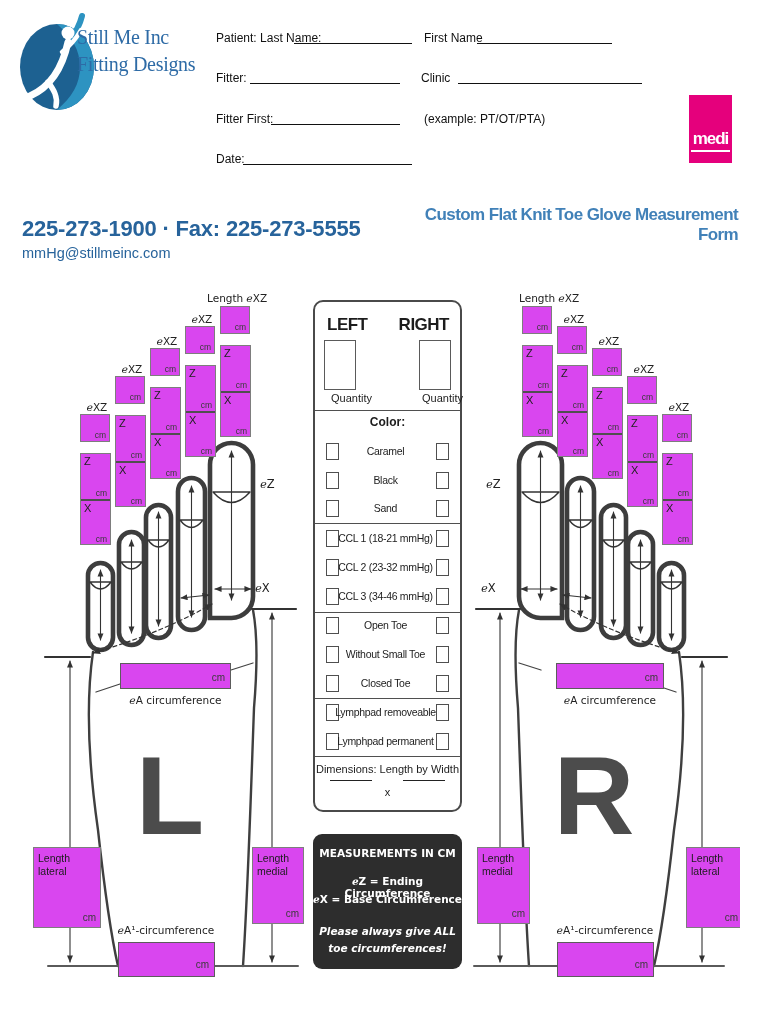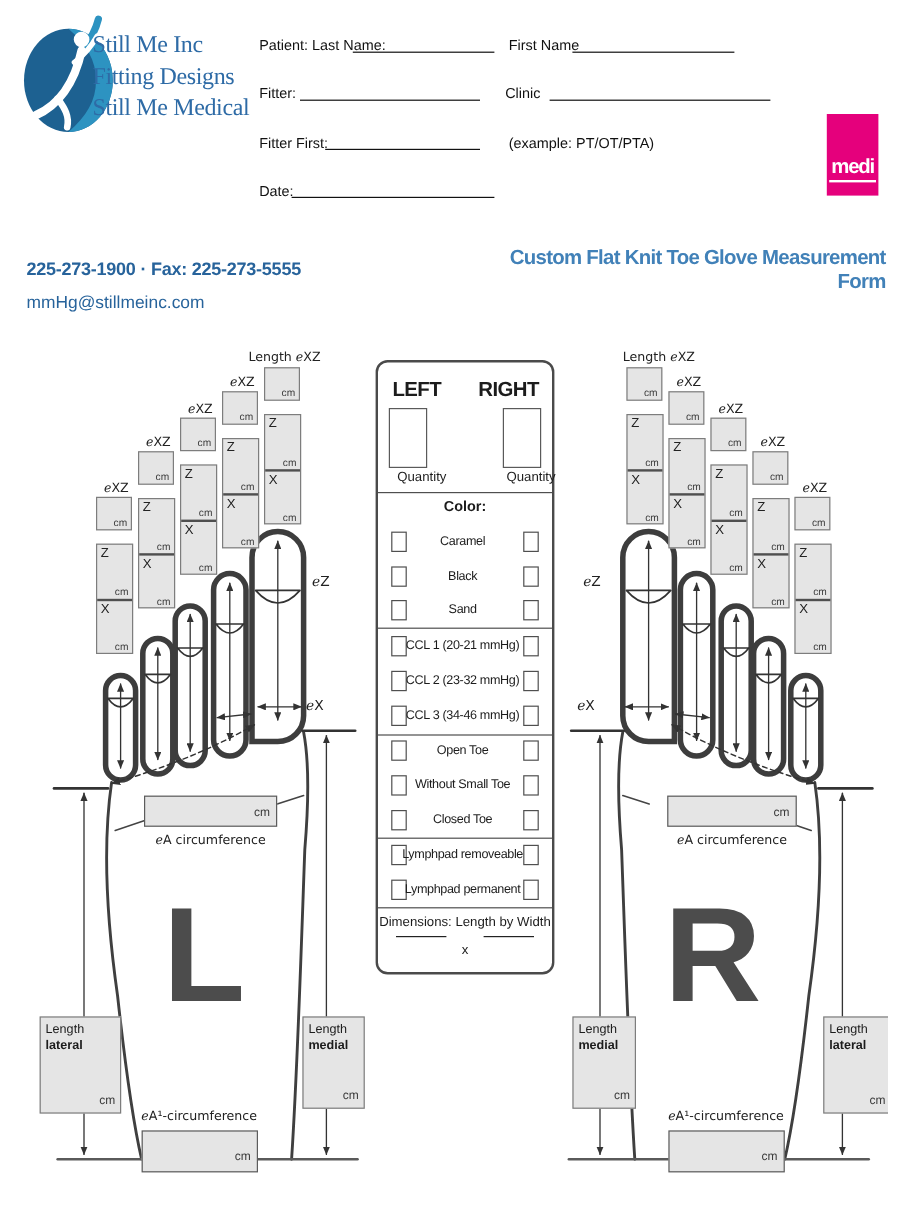--- a/index.html
+++ b/index.html
@@ -11,37 +11,37 @@
 
   
   .logo-text{font-family:"Liberation Serif",serif;color:#2e6ba6;font-size:20px;
              line-height:26.5px;letter-spacing:-0.3px;font-weight:500;}
   .field-label{font-size:12px;color:#111;}
   .uline{border-bottom:1.4px solid #111;height:13px;}
   .medi{background:#e5007c;}
   .medi .mtxt{position:absolute;left:0;right:0;bottom:16px;text-align:center;color:#fff;
               font-weight:700;font-size:17px;letter-spacing:-1px;line-height:1;}
   .medi .mstripe{position:absolute;left:2px;right:2px;bottom:11px;height:2.5px;background:#fff;}
-  .phone{font-size:15px;font-weight:700;color:#27639b;letter-spacing:-0.2px;}
+  .phone{font-size:22px;font-weight:700;color:#27639b;letter-spacing:-0.2px;}
   .email{font-size:14.5px;color:#27639b;}
   .form-title{font-size:17px;font-weight:600;color:#4181b8;letter-spacing:-0.6px;text-align:right;}
 
   
-  .mbox{position:absolute;border:1.4px solid #7d7d7d;background:#e5e5e5;box-sizing:border-box;z-index:1;}
+  .mbox{position:absolute;border:1.4px solid #7d7d7d;background:#d946ef;box-sizing:border-box;z-index:1;}
   .cmu{position:absolute;right:3px;bottom:1px;font-size:8.5px;color:#3a3a3a;}
   .zxl{position:absolute;left:3px;top:1px;font-size:11px;color:#222;}
   .zxhalf{position:relative;height:44.5px;}
   .zxhalf.first{border-bottom:2px solid #4f4f4f;}
   .flabel{position:absolute;font-size:10.5px;color:#222;z-index:1;white-space:nowrap;
           font-family:"DejaVu Sans","Liberation Sans",sans-serif;}
   .exzlabel{width:32px;text-align:center;}
   .ezex{font-size:11.5px;}
   .circlabel{text-align:center;}
   .lenbox .t1{position:absolute;left:4px;top:4px;font-size:10.5px;}
-  .lenbox .t2{position:absolute;left:4px;top:17px;font-size:10.5px;font-weight:bold;}
+  .lenbox .t2{position:absolute;left:4px;top:17px;font-size:10.5px;}
   .letter{position:absolute;font-size:112px;font-weight:700;color:#4c4c4c;line-height:1;
           text-align:center;z-index:1;}
 
   
   .panel{position:absolute;left:313px;top:300px;width:149px;height:512px;border:2px solid #4a4a4a;
          border-radius:10px;background:#fff;box-sizing:border-box;z-index:2;}
   .panel .hdr{position:absolute;top:13px;font-size:17px;font-weight:700;letter-spacing:-0.5px;}
   .qbox{position:absolute;top:38px;width:30px;height:48px;border:1.5px solid #5a5a5a;background:#fff;}
   .qlabel{position:absolute;top:90px;width:60px;text-align:right;font-size:11px;}
   .pdiv{position:absolute;left:0;width:100%;border-top:1.5px solid #4f4f4f;}
@@ -161,21 +161,20 @@
     <path d="M56,28 C62,20 66,12 68,4" fill="none" stroke="#2d93c1" stroke-width="6" stroke-linecap="round"></path>
     <path d="M16,84 C34,76 48,58 54,30" fill="none" stroke="#fff" stroke-width="7" stroke-linecap="round"></path>
     <circle cx="54" cy="21" r="6.5" fill="#fff"></circle>
     <path d="M48,40 C56,34 62,27 67,18" fill="none" stroke="#fff" stroke-width="4.5" stroke-linecap="round"></path>
     <path d="M34,70 C40,78 44,85 42,94" fill="none" stroke="#fff" stroke-width="5.5" stroke-linecap="round"></path>
   </svg>
 
   <div class="abs hi logo-text" style="left:77px;top:24px">
     <div>Still Me Inc</div>
     <div>Fitting Designs</div>
-    <div>Still Me Medical</div>
   </div>
 
   <span class="abs hi field-label" style="left:216px;top:31px">Patient:  Last Name:</span>
   <span class="abs hi uline" style="left:294px;top:30px;width:118px"></span>
   <span class="abs hi field-label" style="left:424px;top:31px">First Name</span>
   <span class="abs hi uline" style="left:477px;top:30px;width:135px"></span>
 
   <span class="abs hi field-label" style="left:216px;top:71px">Fitter:</span>
   <span class="abs hi uline" style="left:250px;top:70px;width:150px"></span>
   <span class="abs hi field-label" style="left:421px;top:71px">Clinic</span>
@@ -419,21 +418,21 @@
     <div class="prow" style="top:198px">
       <span class="cb"></span>
       <span class="plabel">Sand</span>
       <span class="cb r"></span>
     </div>
 
     <span class="pdiv" style="top:221px"></span>
 
     <div class="prow" style="top:228px">
       <span class="cb"></span>
-      <span class="plabel">CCL 1 (20-21 mmHg)</span>
+      <span class="plabel">CCL 1 (18-21 mmHg)</span>
       <span class="cb r"></span>
     </div>
     <div class="prow" style="top:257px">
       <span class="cb"></span>
       <span class="plabel">CCL 2 (23-32 mmHg)</span>
       <span class="cb r"></span>
     </div>
     <div class="prow" style="top:286px">
       <span class="cb"></span>
       <span class="plabel">CCL 3 (34-46 mmHg)</span>
@@ -472,14 +471,21 @@
     </div>
 
     <span class="pdiv" style="top:454px"></span>
 
     <span class="dimx" style="top:461px">Dimensions: Length by Width</span>
     <span class="xline" style="left:15px;top:478px"></span>
     <span class="dimx" style="top:484px">x</span>
     <span class="xline" style="right:15px;top:478px"></span>
   </div>
 
+  <div class="legend">
+    <div class="lt">MEASUREMENTS IN CM</div>
+    <div class="l1">ℯZ = Ending Circumference</div>
+    <div class="l2">ℯX = Base Circumference</div>
+    <div class="n1">Please always give ALL</div>
+    <div class="n2">toe circumferences!</div>
+  </div>
 
 </div>
 
 </body></html>

